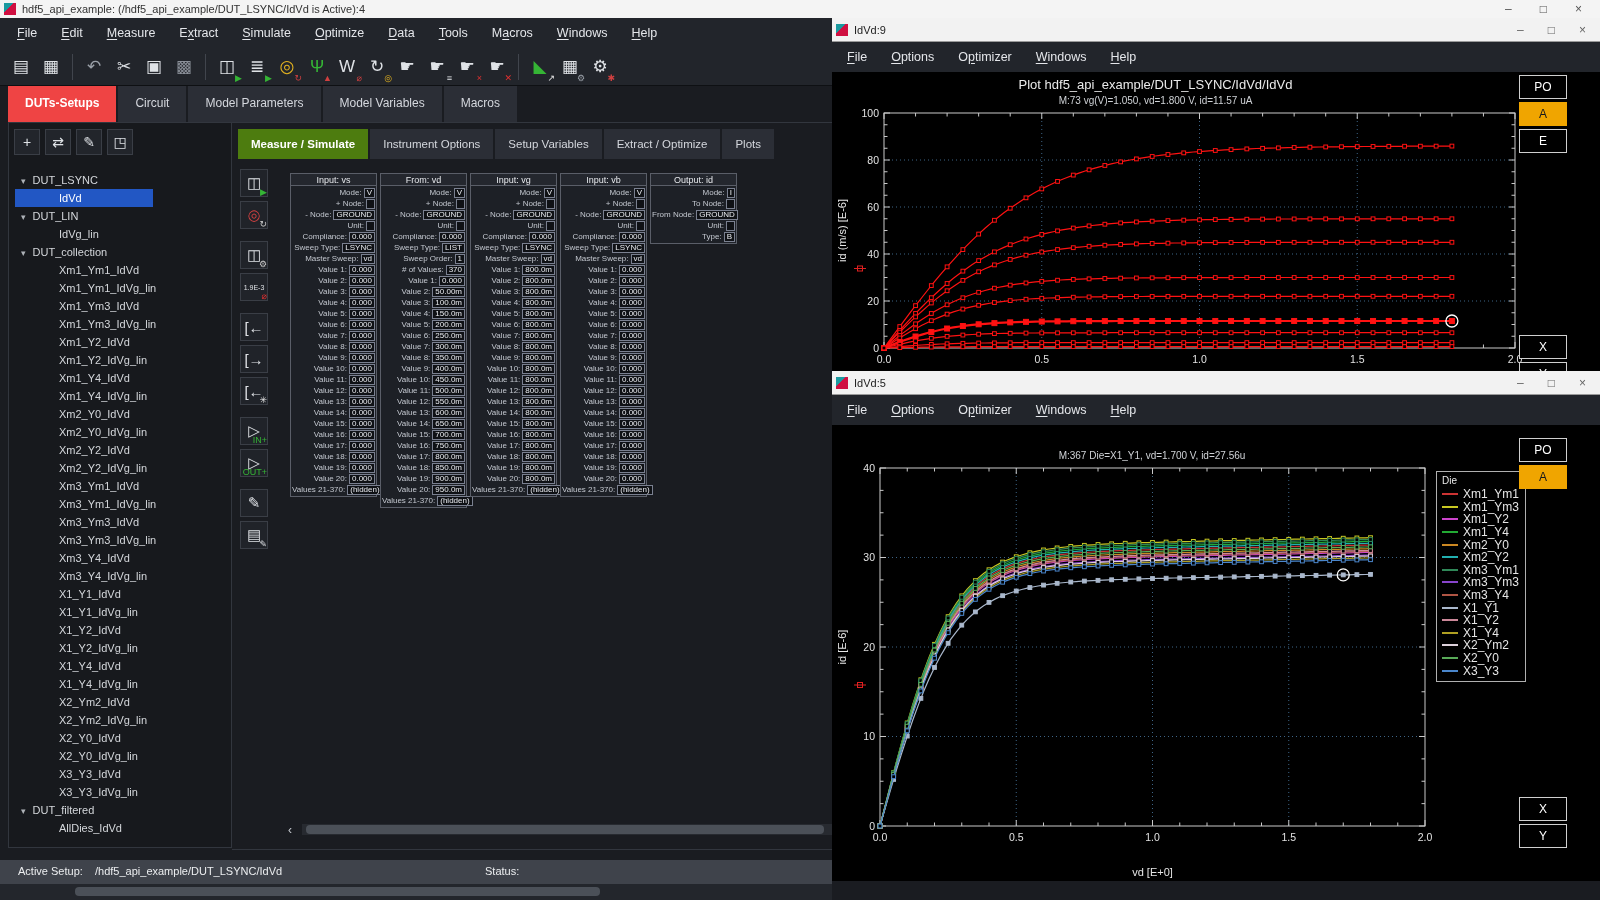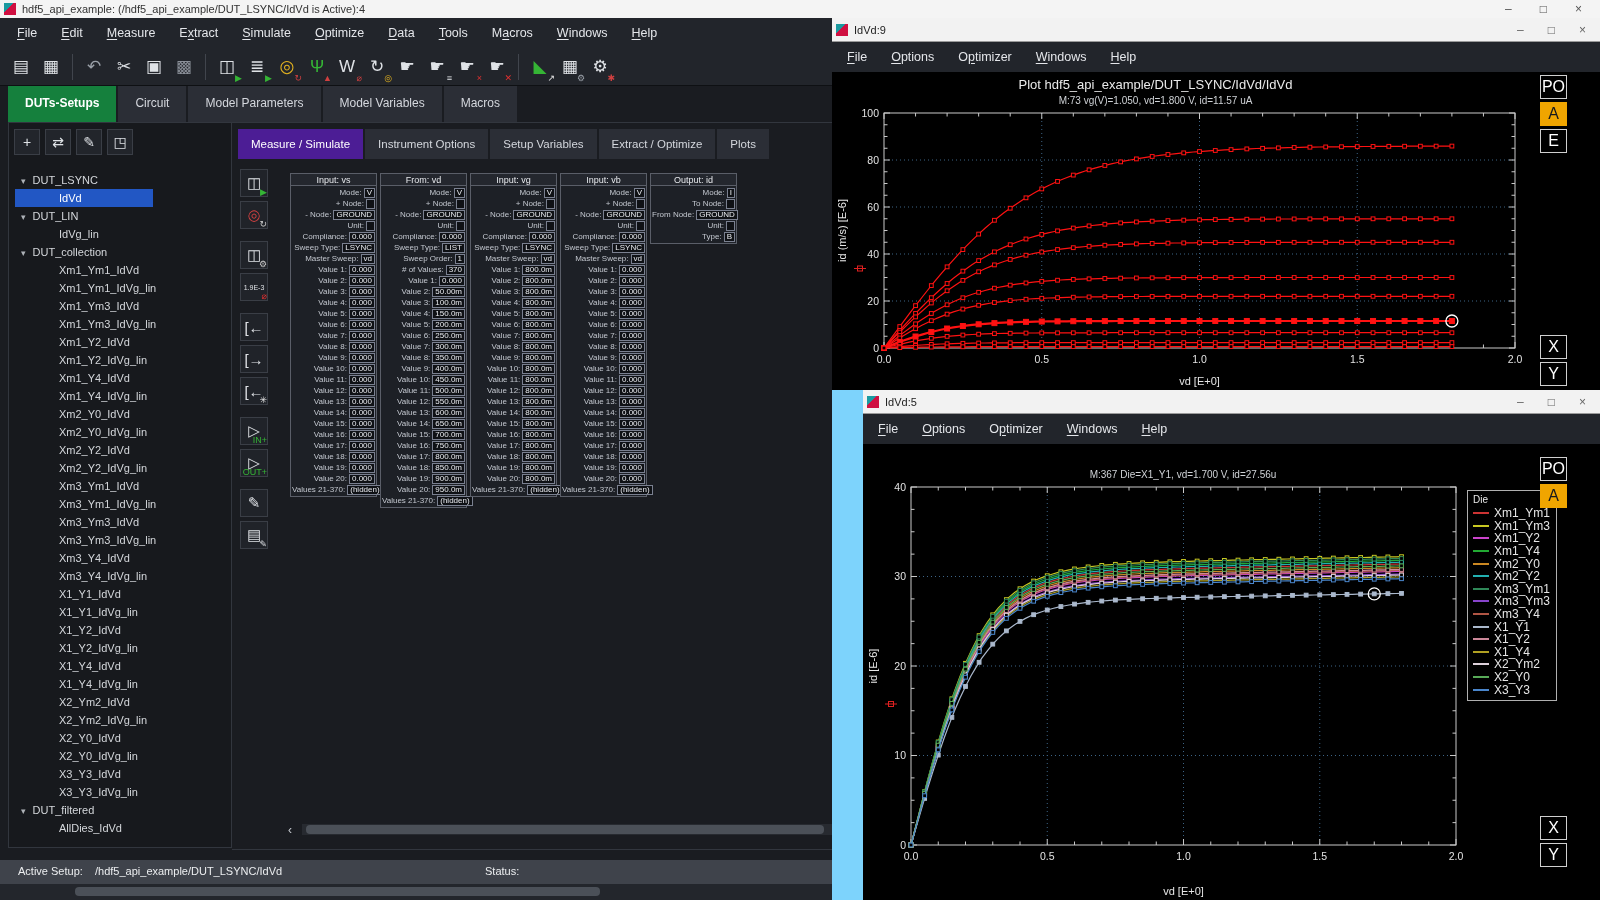--- a/index.html
+++ b/index.html
@@ -24,37 +24,37 @@
   .toolbar { position:absolute; left:0; top:48px; width:832px; height:38px; background:#22252b;
     border-bottom:1px solid #0e1013; display:flex; align-items:center; padding-left:6px; z-index:1; }
   .tbtn { width:30px; height:30px; position:relative; color:#dfe2e6; display:flex; align-items:center;
     justify-content:center; font-size:17px; flex:0 0 auto; }
   .tbtn .acc { position:absolute; right:0; bottom:-1px; font-size:9px; line-height:1; }
   .tbtn.sm > span:first-child { font-size:7px; letter-spacing:0; }
   .tsep { width:1px; height:26px; background:#41454d; margin:0 6px; flex:0 0 auto; }
 
   .maintabs { position:absolute; left:8px; top:86px; height:36px; display:flex; gap:2px; z-index:1; }
   .tab { background:#2b2e36; color:#d4d7dd; font-size:12px; padding:10px 17px; white-space:nowrap; }
-  .maintabs .tab.active { background:#15803d; color:#ffffff; font-weight:bold; }
+  .maintabs .tab.active { background:#ef4444; color:#ffffff; font-weight:bold; }
 
   .leftpanel { position:absolute; left:8px; top:122px; width:224px; height:726px; background:#17191d;
     border:1px solid #32363e; z-index:1; overflow:hidden; }
   .treetools { display:flex; gap:5px; padding:6px 0 4px 5px; }
   .treetools .tbtn { width:26px; height:26px; border:1px solid #3a3e46; background:#22252b; font-size:14px; }
   .tree { margin-top:12px; font-size:11px; color:#d4d7db; }
   .tree-row { height:18px; line-height:18px; padding-left:50px; white-space:nowrap; }
   .tree-row.group { padding-left:12px; }
   .tree-row .chev { color:#aeb2b8; margin-right:7px; font-size:9px; }
   .tree-row.selected { background:#2257c4; color:#fff; margin-left:6px; width:138px; padding-left:44px; }
 
   .centerpanel { position:absolute; left:232px; top:122px; width:600px; height:728px; background:#1a1c21;
     border-top:1px solid #32363e; border-bottom:1px solid #32363e; z-index:1; }
   .centertabs { position:absolute; left:6px; top:6px; display:flex; gap:2px; }
   .centertabs .tab { font-size:11.5px; padding:9px 13px; }
-  .centertabs .tab.active { background:#4c1d95; color:#fff; font-weight:normal; }
+  .centertabs .tab.active { background:#4d7c0f; color:#fff; font-weight:bold; }
 
   .vtoolbar { position:absolute; left:8px; top:46px; width:32px; display:flex; flex-direction:column; }
   .vtoolbar .tbtn { width:28px; height:28px; border:1px solid #3a3e46; background:#202329;
     margin-bottom:4px; font-size:15px; }
   .vsep { height:8px; }
 
   .tables { position:absolute; left:58px; top:50px; display:flex; gap:3px; align-items:flex-start; }
   .stcol { width:87px; }
   .sthead { border:1px solid #5a5e68; background:#24272e; color:#e6e8ec; font-size:9px; text-align:center;
     height:13px; line-height:12px; }
@@ -72,40 +72,40 @@
 
   .statusbar { position:absolute; left:0; top:860px; width:832px; height:24px; background:#3f434b;
     color:#eceef0; font-size:11px; z-index:1; }
   .statusbar span { position:absolute; top:5px; white-space:nowrap; }
   .sb-aslab { left:18px; } .sb-asval { left:95px; } .sb-stlab { left:485px; }
 
   .bottomstrip { position:absolute; left:0; top:884px; width:832px; height:16px; background:#23262c; z-index:1; }
   .bthumb { position:absolute; left:75px; top:3px; width:525px; height:9px; background:#4b5058; border-radius:4px; }
 
   
-  .plotwin { position:absolute; left:832px; width:768px; background:#7dd3fc; z-index:2; }
+  .plotwin { position:absolute; left:832px; width:768px; background:#6d28d9; z-index:2; }
   .pw1 { top:18px; height:372px; }
-  .pw2 { top:390px; height:510px;padding-left:31px; }
+  .pw2 { top:371px; height:510px; }
   .ptbar { height:24px; background:#f2f2f2; display:flex; align-items:center; border-bottom:1px solid #9a9a9a; }
   .ptbar .titletext { font-size:11px; color:#222; }
   .ptbar .wctrl { gap:24px; padding-right:14px; color:#666; }
   .pmenubar { height:30px; background:#22252b; display:flex; align-items:center; gap:6px; padding-left:6px;
     color:#e4e6ea; font-size:12.5px; }
   .parea { position:relative; background:#000; height:calc(100% - 54px); overflow:hidden; }
   .ptitle { position:absolute; top:5px; left:0; text-align:center; color:#eaeaea; font-size:13px; }
   .psub { position:absolute; top:23px; left:0; text-align:center; color:#cfd2d6; font-size:10px; }
   .pw1 .ptitle, .pw1 .psub { width:647px; }
   .pw2 .ptitle { width:640px; top:7px; } .pw2 .psub { width:640px; top:25px; }
   svg.plot { position:absolute; left:0; top:0; }
 
   .sidecol { position:absolute; right:33px; display:flex; flex-direction:column; gap:3px; }
   .pw1 .sidecol { top:3px; } .pw2 .sidecol { top:13px; }
   .cornercol { position:absolute; right:33px; display:flex; flex-direction:column; gap:3px; }
   .pw1 .cornercol { bottom:4px; } .pw2 .cornercol { bottom:33px; }
-  .sqbtn { width:27px; height:24px; border:1px solid #d0d0d0; background:#000; color:#fff; font-size:16px;
+  .sqbtn { width:48px; height:24px; border:1px solid #d0d0d0; background:#000; color:#fff; font-size:12px;
     display:flex; align-items:center; justify-content:center; }
   .sqbtn.active { background:#f0a500; color:#16181c; border-color:#f0a500; }
 
   .legend { position:absolute; left:604px; top:46px; width:90px; border:1px solid #b0b0b0;
     background:#000; padding:3px 5px 4px 5px; }
   .lgtitle { color:#e8e8e8; font-size:10px; margin-bottom:2px; }
   .lgrow { display:flex; align-items:center; height:12.6px; color:#e6e6e6; font-size:12px; white-space:nowrap; }
   .lgswatch { width:16px; height:2px; margin-right:5px; flex:0 0 auto; }
 </style>
 </head>

